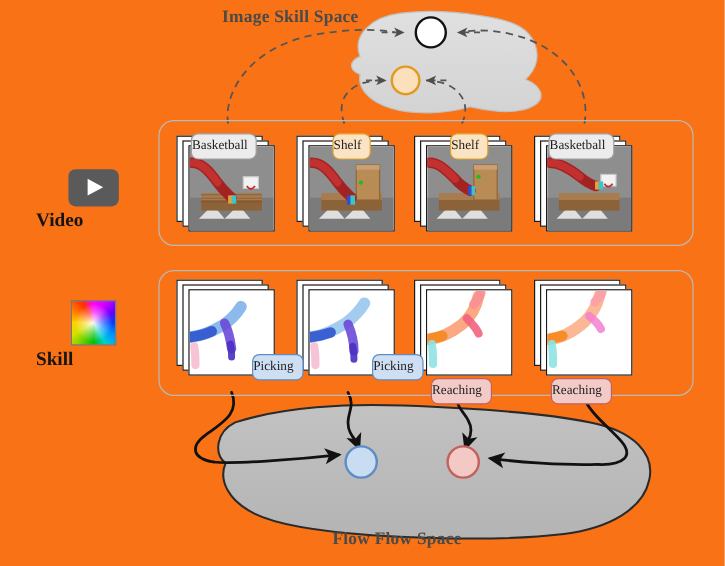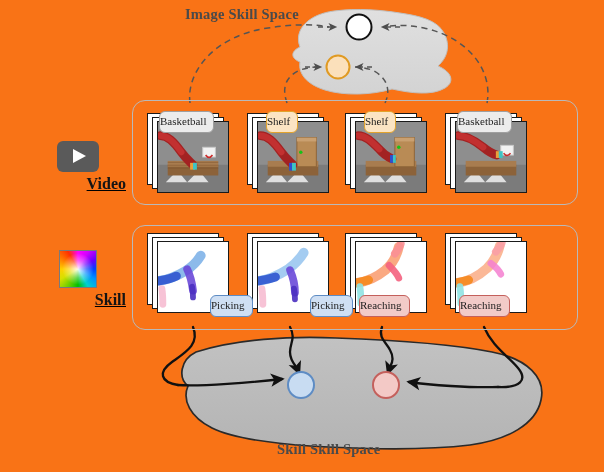--- a/index.html
+++ b/index.html
@@ -32,22 +32,21 @@
     letter-spacing: 0.2px;
     white-space: nowrap;
   }
   #image-skill-title { left: 185px; top: 6px; }
   #flow-skill-title  { left: 277px; top: 441px; }
 
   
   .modality {
     position: absolute;
     width: 96px;
-    text-align: right;
-    text-decoration: underline;
+    text-align: left;
   }
   .modality .mod-label {
     font-family: "Liberation Serif", "DejaVu Serif", serif;
     font-weight: bold;
     font-size: 16px;
     color: #141414;
     margin-top: 3px;
   }
   #modality-video { left: 30px; top: 141px; }
   #modality-flow  { left: 30px; top: 250px; }
@@ -128,23 +127,23 @@
     border-radius: 6px;
     border: 1.5px solid #9a9a9a;
     background: #eeeeee;
     color: #1a1a1a;
     white-space: nowrap;
     box-sizing: border-box;
     text-align: left;
     z-index: 6;
   }
   .chip.neutral { background: #ececec; border-color: #9f9f9f; color: #1c1c1c; }
-  .chip.orange  { background: #fbe4c3; border-color: #e2a32c; color: #1c1c1c; }
+  .chip.orange  { background: #fbe4c3; border-color: #e2a32c; color: #1c1c1c; margin-left: 11px; }
   .chip.blue    { background: #cfdff3; border-color: #5e8cc4; color: #1c1c1c; margin-left: 44px; }
-  .chip.red     { background: #f2cbc8; border-color: #c4605c; color: #1c1c1c; }
+  .chip.red     { background: #f2cbc8; border-color: #c4605c; color: #1c1c1c; margin-top: 20px; }
 </style>
 </head>
 <body>
 
 <div id="page">
 
   <svg class="svg-layer" viewBox="0 0 604 472">
     <defs>
       <marker id="dashHead" markerWidth="7" markerHeight="7" refX="5.4" refY="3.2" orient="auto" markerUnits="strokeWidth">
         <path d="M0.4,0.5 L6.2,3.2 L0.4,5.9 L1.9,3.2 Z" fill="#4d4d4d"></path>
@@ -210,21 +209,21 @@
       <path d="M498,387 C470,388 430,385 409,382"></path>
     </g>
 
     <circle cx="359" cy="27" r="12.5" fill="#ffffff" stroke="#111111" stroke-width="2"></circle>
     <circle cx="338" cy="67" r="11.5" fill="#fbe0bb" stroke="#e09a22" stroke-width="2"></circle>
     <circle cx="301" cy="385" r="13" fill="#c8dcf2" stroke="#5e8cc4" stroke-width="2"></circle>
     <circle cx="386" cy="385" r="13" fill="#f3c9c6" stroke="#c4605c" stroke-width="2"></circle>
   </svg>
 
   <div class="space-title" id="image-skill-title">Image Skill Space</div>
-  <div class="space-title" id="flow-skill-title">Skill Skill Space</div>
+  <div class="space-title" id="flow-skill-title">Flow Flow Space</div>
 
   <div class="panel" id="panel-video"></div>
   <div class="panel" id="panel-flow"></div>
 
   <div class="modality" id="modality-video">
     <div class="play-badge"></div>
     <div class="mod-label">Video</div>
   </div>
 
   <div class="modality" id="modality-flow">

